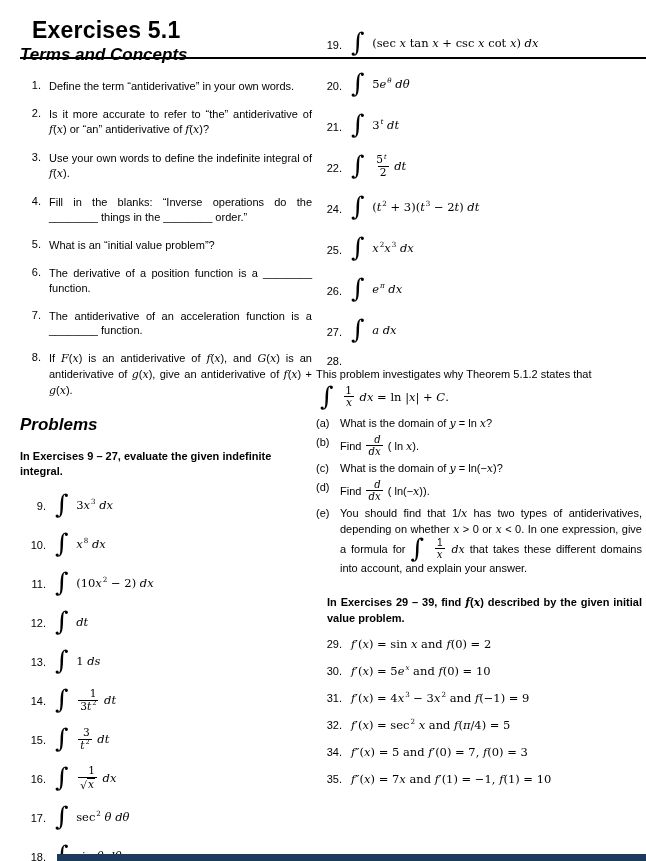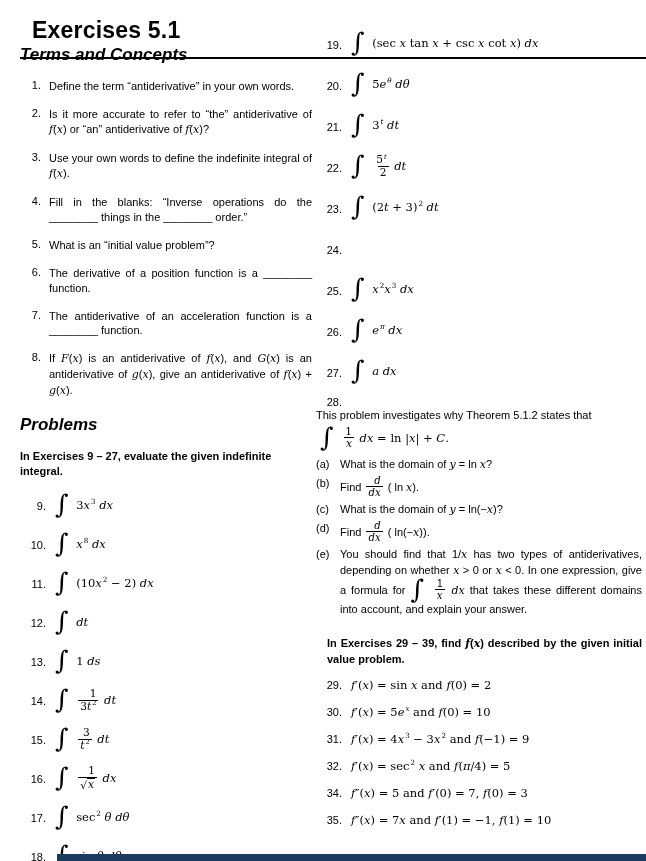--- a/index.html
+++ b/index.html
@@ -197,27 +197,24 @@
   </div>
 
   <div class="mrow">
     <span class="mnum">22.</span>
     <span class="mexp math"><span class="int">∫</span> <span class="frac">
             <span class="fn">5<sup><i>t</i></sup></span>
             <span class="fd">2</span>
           </span> <i>dt</i></span>
   </div>
 
-  <div class="mrow">
-    <span class="mnum">23.</span>
-    <span class="mexp math"><span class="int">∫</span> (2<i>t</i> + 3)<sup>2</sup> <i>dt</i></span>
-  </div>
 
   <div class="mrow">
     <span class="mnum">24.</span>
+    <span class="mexp math"><span class="int">∫</span> (<i>t</i><sup>2</sup> + 3)(<i>t</i><sup>3</sup> − 2<i>t</i>) <i>dt</i></span>
   </div>
 
   <div class="mrow">
     <span class="mnum">25.</span>
     <span class="mexp math"><span class="int">∫</span> <i>x</i><sup>2</sup><i>x</i><sup>3</sup> <i>dx</i></span>
   </div>
 
   <div class="mrow">
     <span class="mnum">26.</span>
     <span class="mexp math"><span class="int">∫</span> <i>e</i><sup><i>π</i></sup> <i>dx</i></span>

